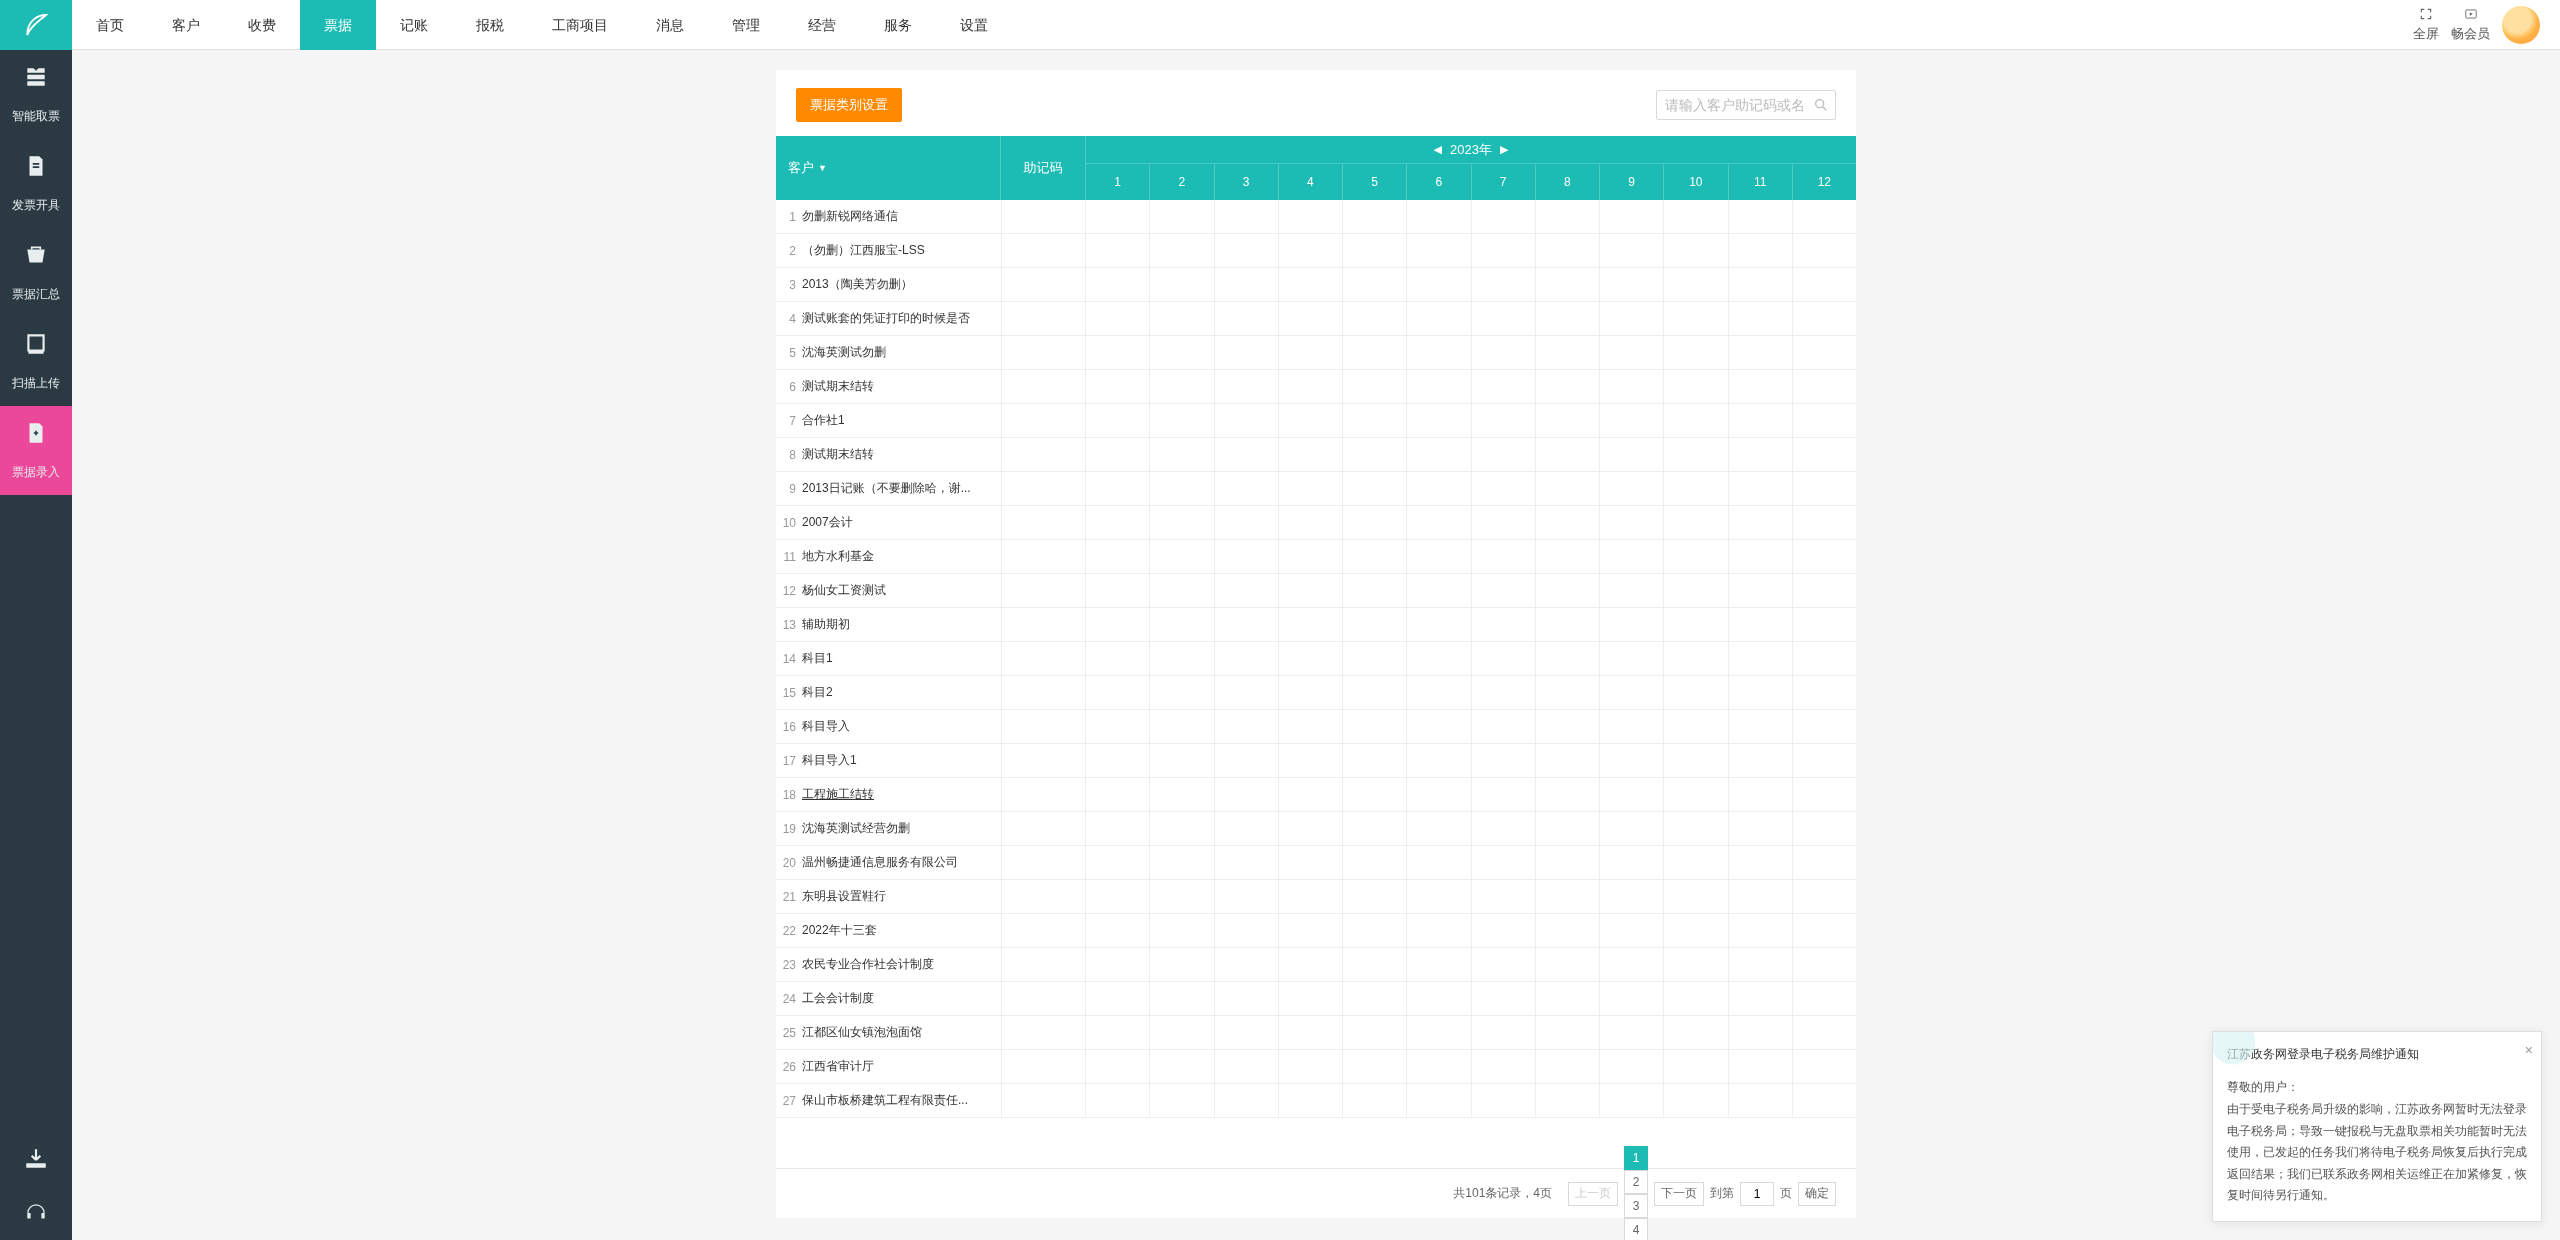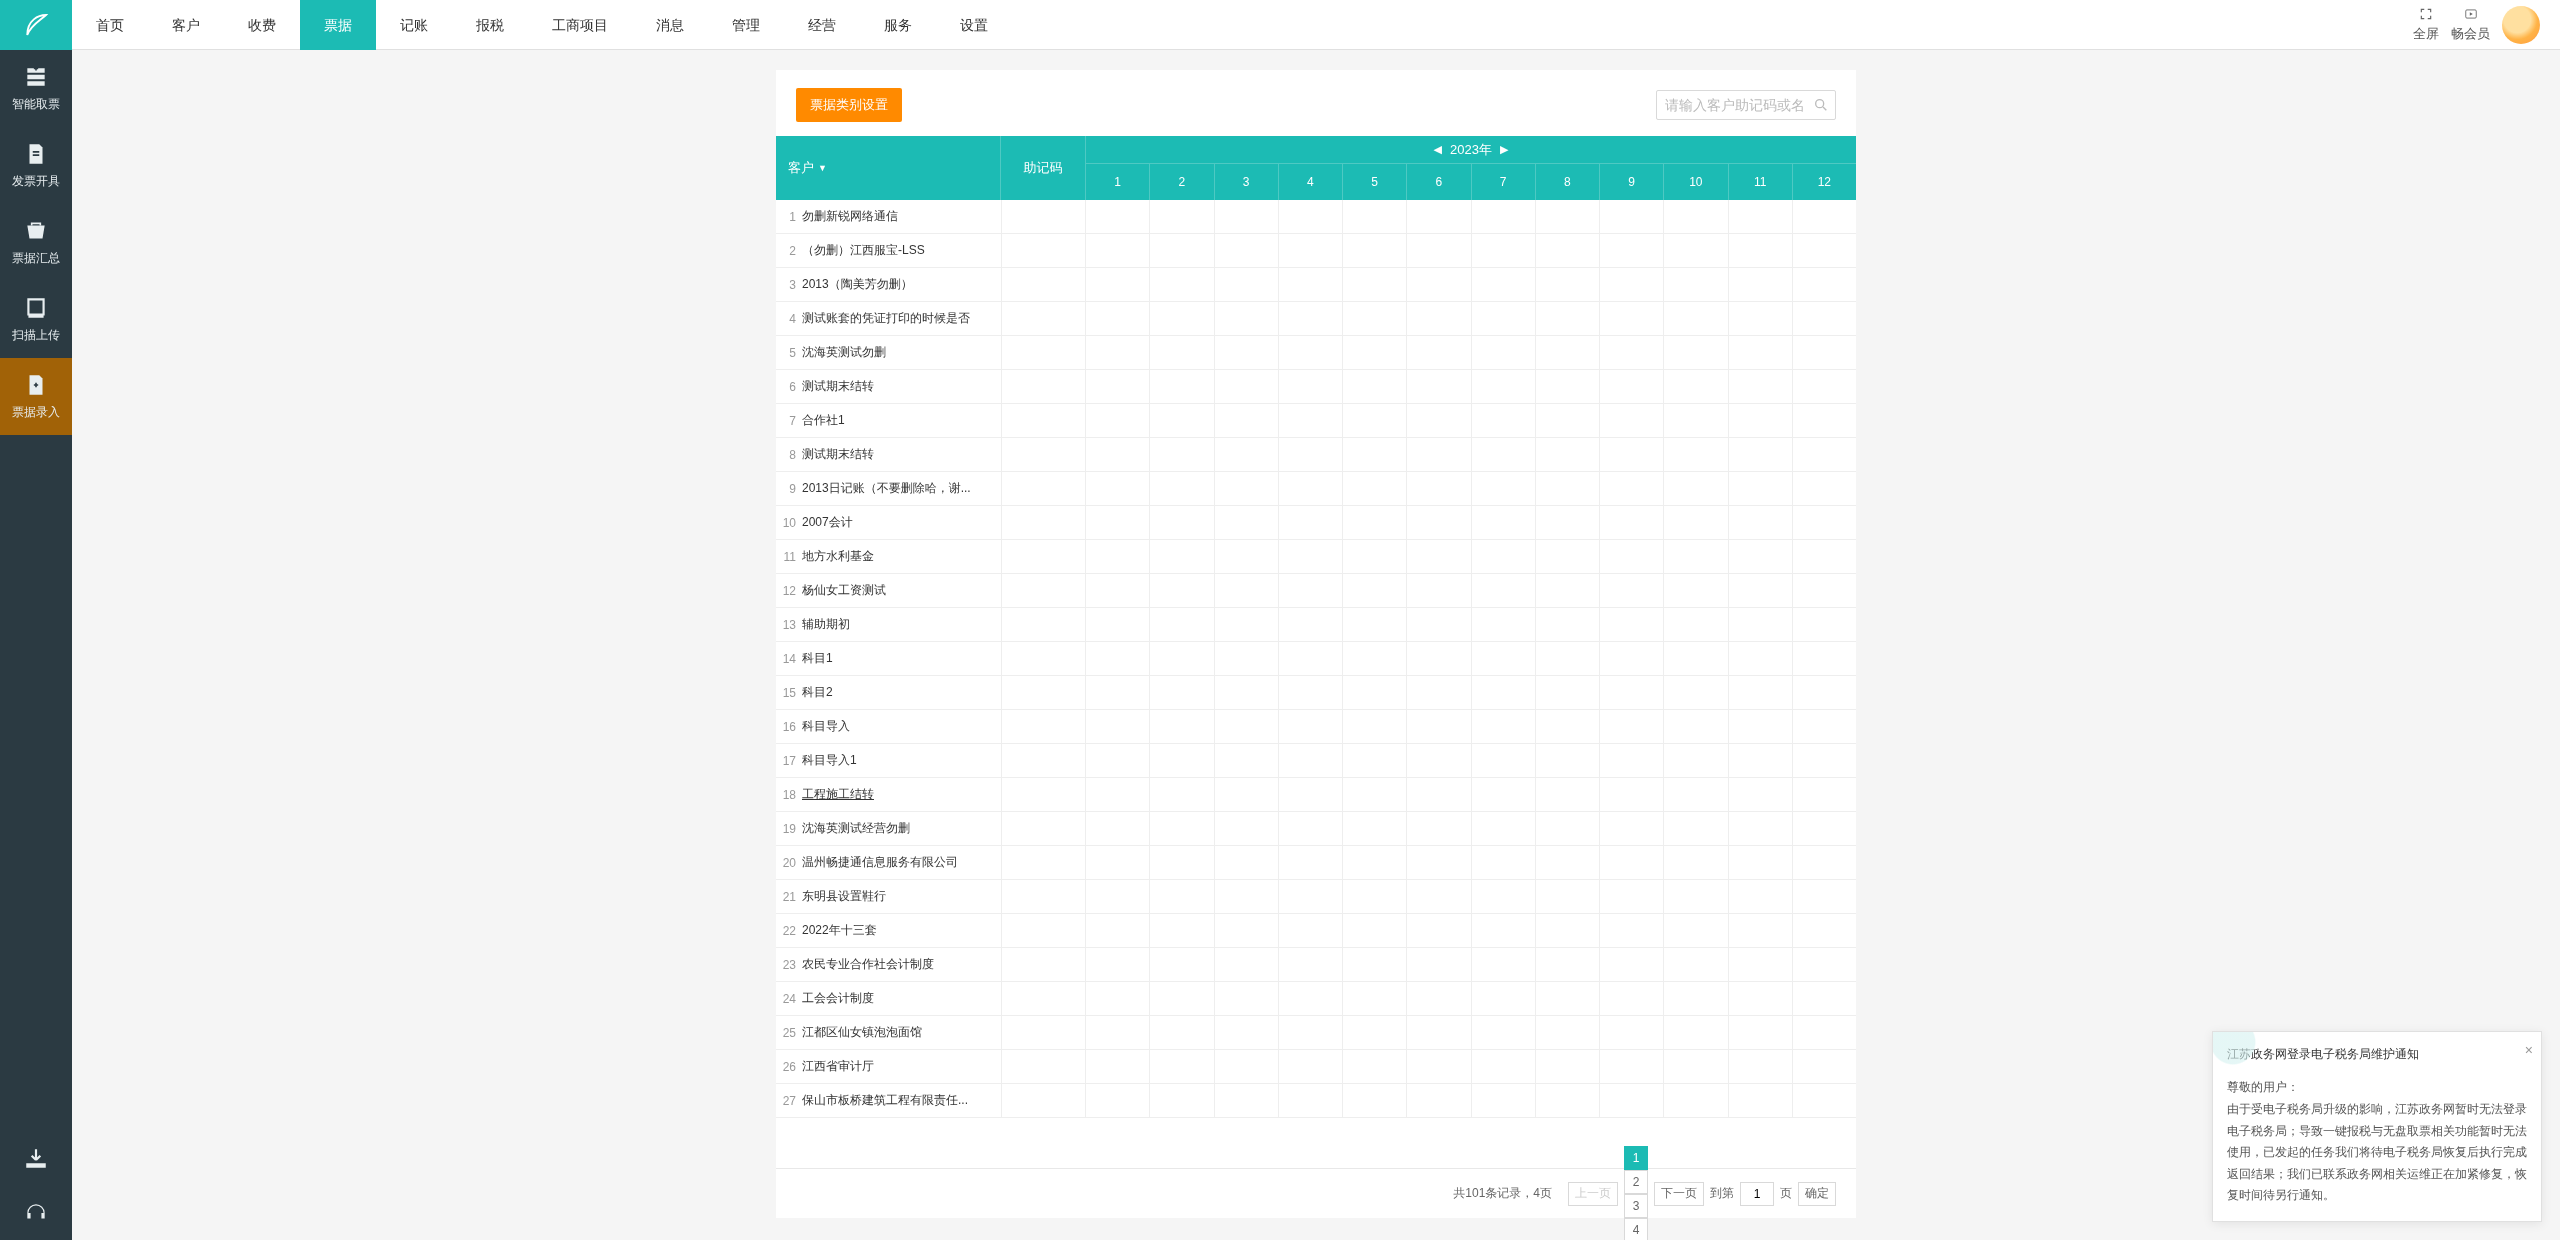--- a/index.html
+++ b/index.html
@@ -12,23 +12,23 @@
 .logo-area svg { width: 30px; height: 30px; }
 .nav-menu { display: flex; align-items: center; height: 100%; }
 .nav-item { padding: 0 24px; height: 50px; line-height: 50px; font-size: 14px; color: #333; cursor: pointer; }
 .nav-item.active { background: #1cbbb4; color: #fff; }
 .topbar-right { margin-left: auto; display: flex; align-items: center; gap: 12px; padding-right: 10px; }
 .tb-link { display: flex; align-items: center; gap: 4px; color: #555; font-size: 13px; cursor: pointer; flex-direction: column; }
 .avatar { width: 38px; height: 38px; border-radius: 50%; background: radial-gradient(circle at 40% 35%, #ffe0a0 0 40%, #ffb347 60%, #ff9a3c 100%); position: relative; }
 
 
 .sidebar { position: absolute; left: 0; top: 50px; width: 72px; bottom: 0; background: #2b3a42; color: #cfd8dc; display: flex; flex-direction: column; }
-.side-item { display: flex; flex-direction: column; align-items: center; justify-content: center; padding: 14px 0; cursor: pointer; gap: 6px; font-size: 12px; color: #e8eef0; }
+.side-item { display: flex; flex-direction: column; align-items: center; justify-content: center; padding: 14px 0; cursor: pointer; gap: 18px; font-size: 12px; color: #e8eef0; }
 .side-item svg { width: 26px; height: 26px; fill: #e8eef0; }
-.side-item.active { background: #a16207; }
+.side-item.active { background: #ec4899; }
 .side-bottom { margin-top: auto; }
 
 
 .main { position: absolute; left: 72px; top: 50px; right: 0; bottom: 0; background: #f5f5f5; display: flex; justify-content: center; padding-top: 20px; }
 .panel { width: 1080px; background: #fff; height: 1148px; padding: 18px 0 0; display: flex; flex-direction: column; }
 .panel-top { display: flex; align-items: center; padding: 0 20px 14px; }
 .btn-orange { background: #ff8a00; color: #fff; border: none; padding: 8px 14px; font-size: 13px; border-radius: 2px; cursor: pointer; }
 .search-wrap { margin-left: auto; position: relative; }
 .search-wrap input { width: 180px; height: 30px; border: 1px solid #d9d9d9; border-radius: 2px; padding: 0 30px 0 8px; font-size: 14px; color: #333; outline: none; }
 .search-wrap input::placeholder { color: #bbb; }

